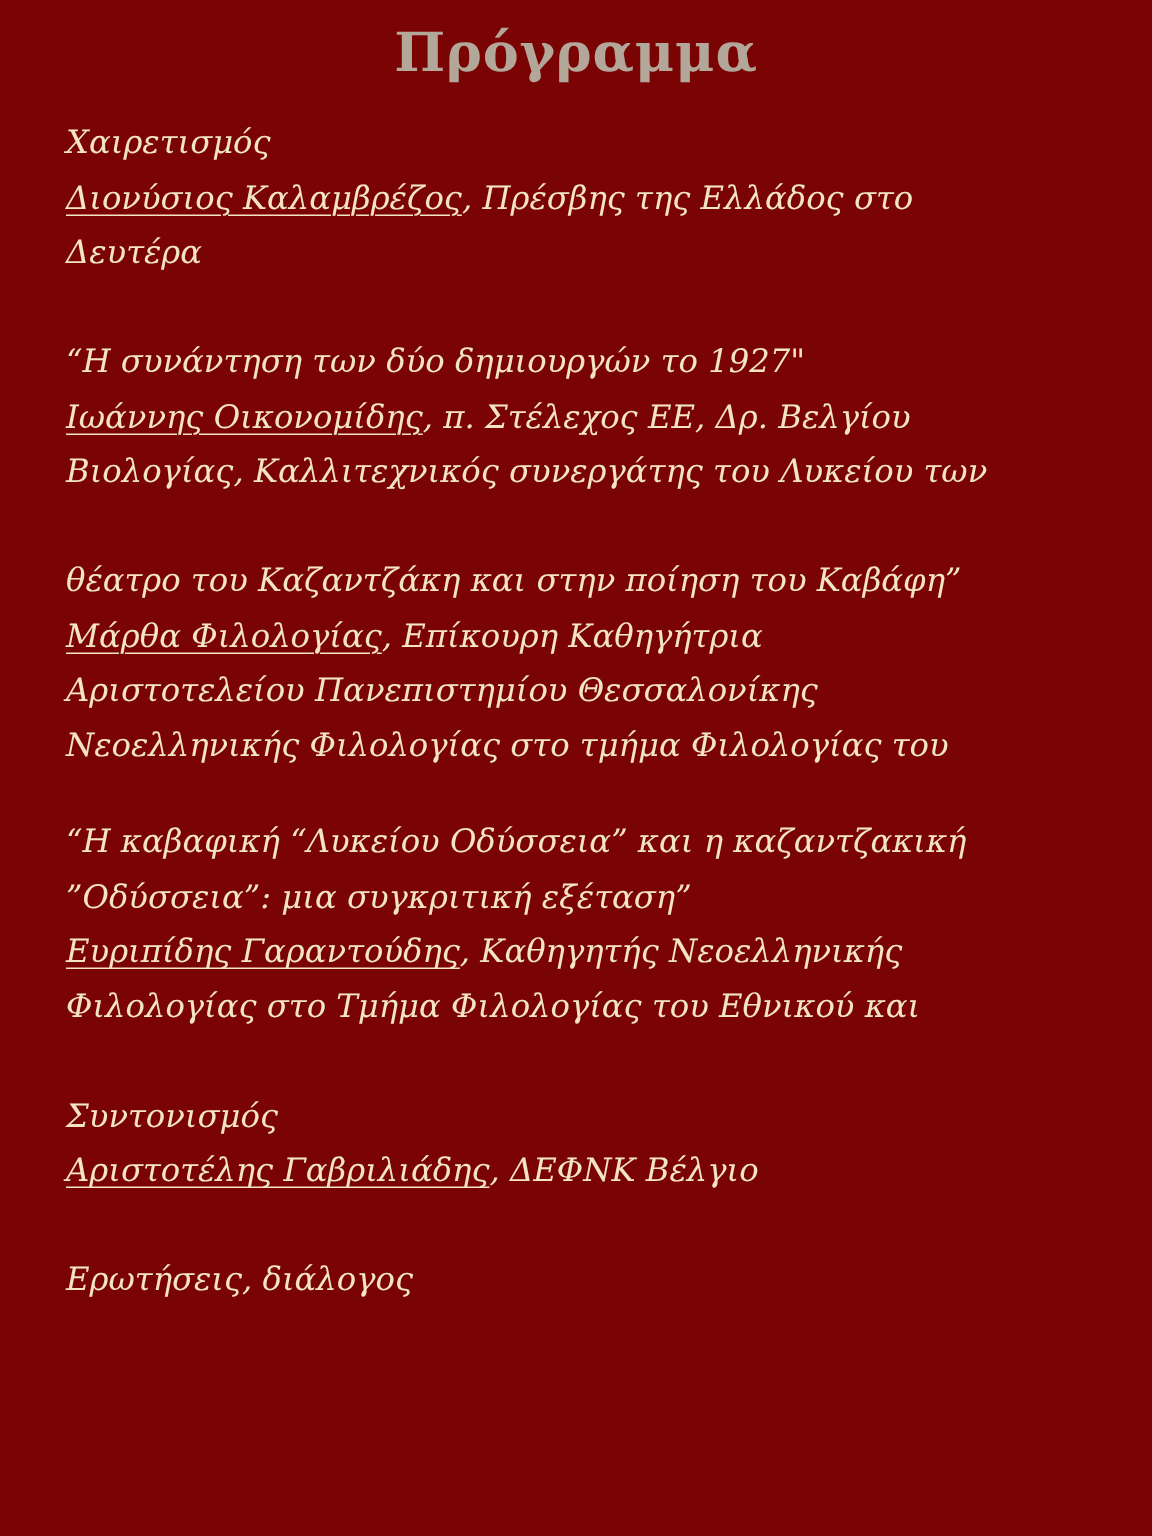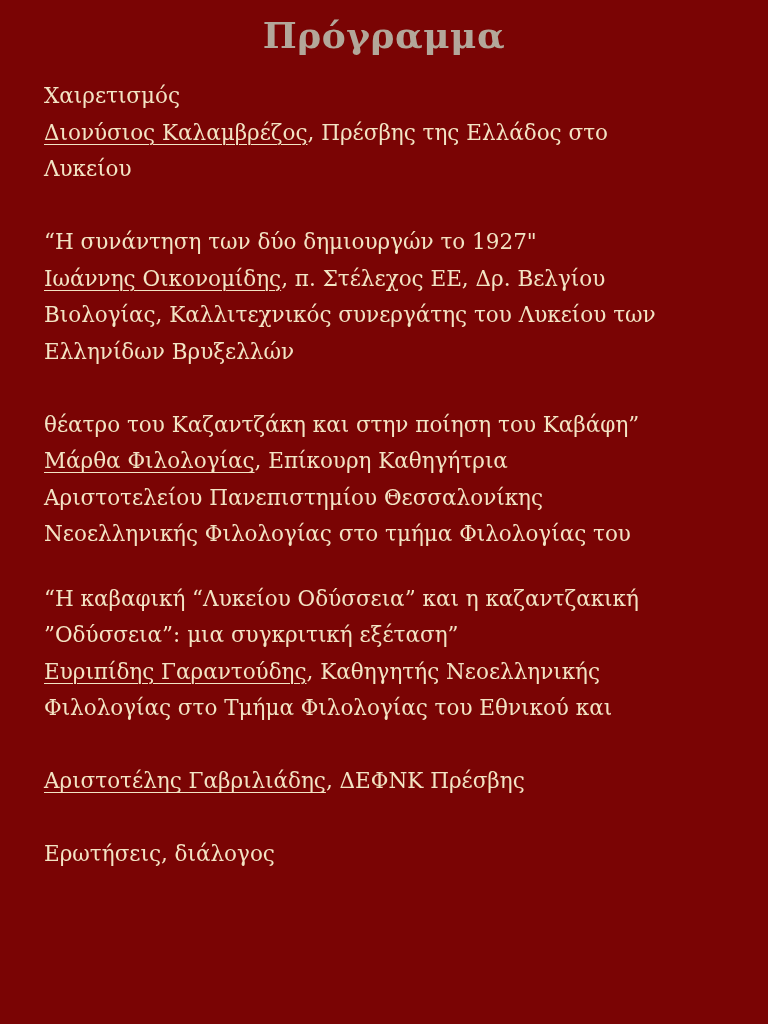--- a/index.html
+++ b/index.html
@@ -12,46 +12,45 @@
   }
   .title {
     position:absolute; top:14px; left:0; width:768px; text-align:center;
     font-family:"DejaVu Serif", serif; font-weight:bold;
     font-size:36px; color:#b3a79a; letter-spacing:0.5px;
   }
   .content {
     position:absolute; left:44px; top:78px; width:700px;
     font-size:21.5px; line-height:36.5px;
   }
-  .block { margin:0; }
+  .block { margin:0;font-style:italic; }
   .gap { height:36.5px; }
   .gap-small { height:28px; }
   .name { text-decoration:underline; text-underline-offset:4px; text-decoration-thickness:1px; }
   .line { display:block; white-space:nowrap; }
 </style>
 </head>
 <body>
 
 <div class="title">Πρόγραμμα</div>
 
 <div class="content">
 
   <div class="block">
     <span class="line">Χαιρετισμός</span>
     <span class="line"><span class="name">Διονύσιος Καλαμβρέζος</span><span>, Πρέσβης της Ελλάδος στο</span></span>
-    <span class="line">Λυκείου</span>
+    <span class="line">Δευτέρα</span>
   </div>
 
   <div class="gap"></div>
 
   <div class="block">
     <span class="line">“Η συνάντηση των δύο δημιουργών το 1927"</span>
     <span class="line"><span class="name">Ιωάννης Οικονομίδης</span><span>, π. Στέλεχος ΕΕ, Δρ. Βελγίου</span></span>
     <span class="line">Βιολογίας, Καλλιτεχνικός συνεργάτης του Λυκείου των</span>
-    <span class="line">Ελληνίδων Βρυξελλών</span>
   </div>
 
   <div class="gap"></div>
 
   <div class="block">
     <span class="line">θέατρο του Καζαντζάκη και στην ποίηση του Καβάφη”</span>
     <span class="line"><span class="name">Μάρθα Φιλολογίας</span><span>, Επίκουρη Καθηγήτρια</span></span>
     <span class="line">Αριστοτελείου Πανεπιστημίου Θεσσαλονίκης</span>
     <span class="line">Νεοελληνικής Φιλολογίας  στο τμήμα Φιλολογίας του</span>
   </div>
@@ -61,21 +60,22 @@
   <div class="block">
     <span class="line">“Η καβαφική “Λυκείου Οδύσσεια” και η καζαντζακική</span>
     <span class="line">”Οδύσσεια”: μια συγκριτική εξέταση”</span>
     <span class="line"><span class="name">Ευριπίδης Γαραντούδης</span><span>, Καθηγητής Νεοελληνικής</span></span>
     <span class="line">Φιλολογίας στο Τμήμα Φιλολογίας του Εθνικού και</span>
   </div>
 
   <div class="gap"></div>
 
   <div class="block">
-    <span class="line"><span class="name">Αριστοτέλης Γαβριλιάδης</span><span>, ΔΕΦΝΚ Πρέσβης</span></span>
+    <span class="line">Συντονισμός</span>
+    <span class="line"><span class="name">Αριστοτέλης Γαβριλιάδης</span><span>, ΔΕΦΝΚ Βέλγιο</span></span>
   </div>
 
   <div class="gap"></div>
 
   <div class="block">
     <span class="line">Ερωτήσεις, διάλογος</span>
   </div>
 
 </div>
 

